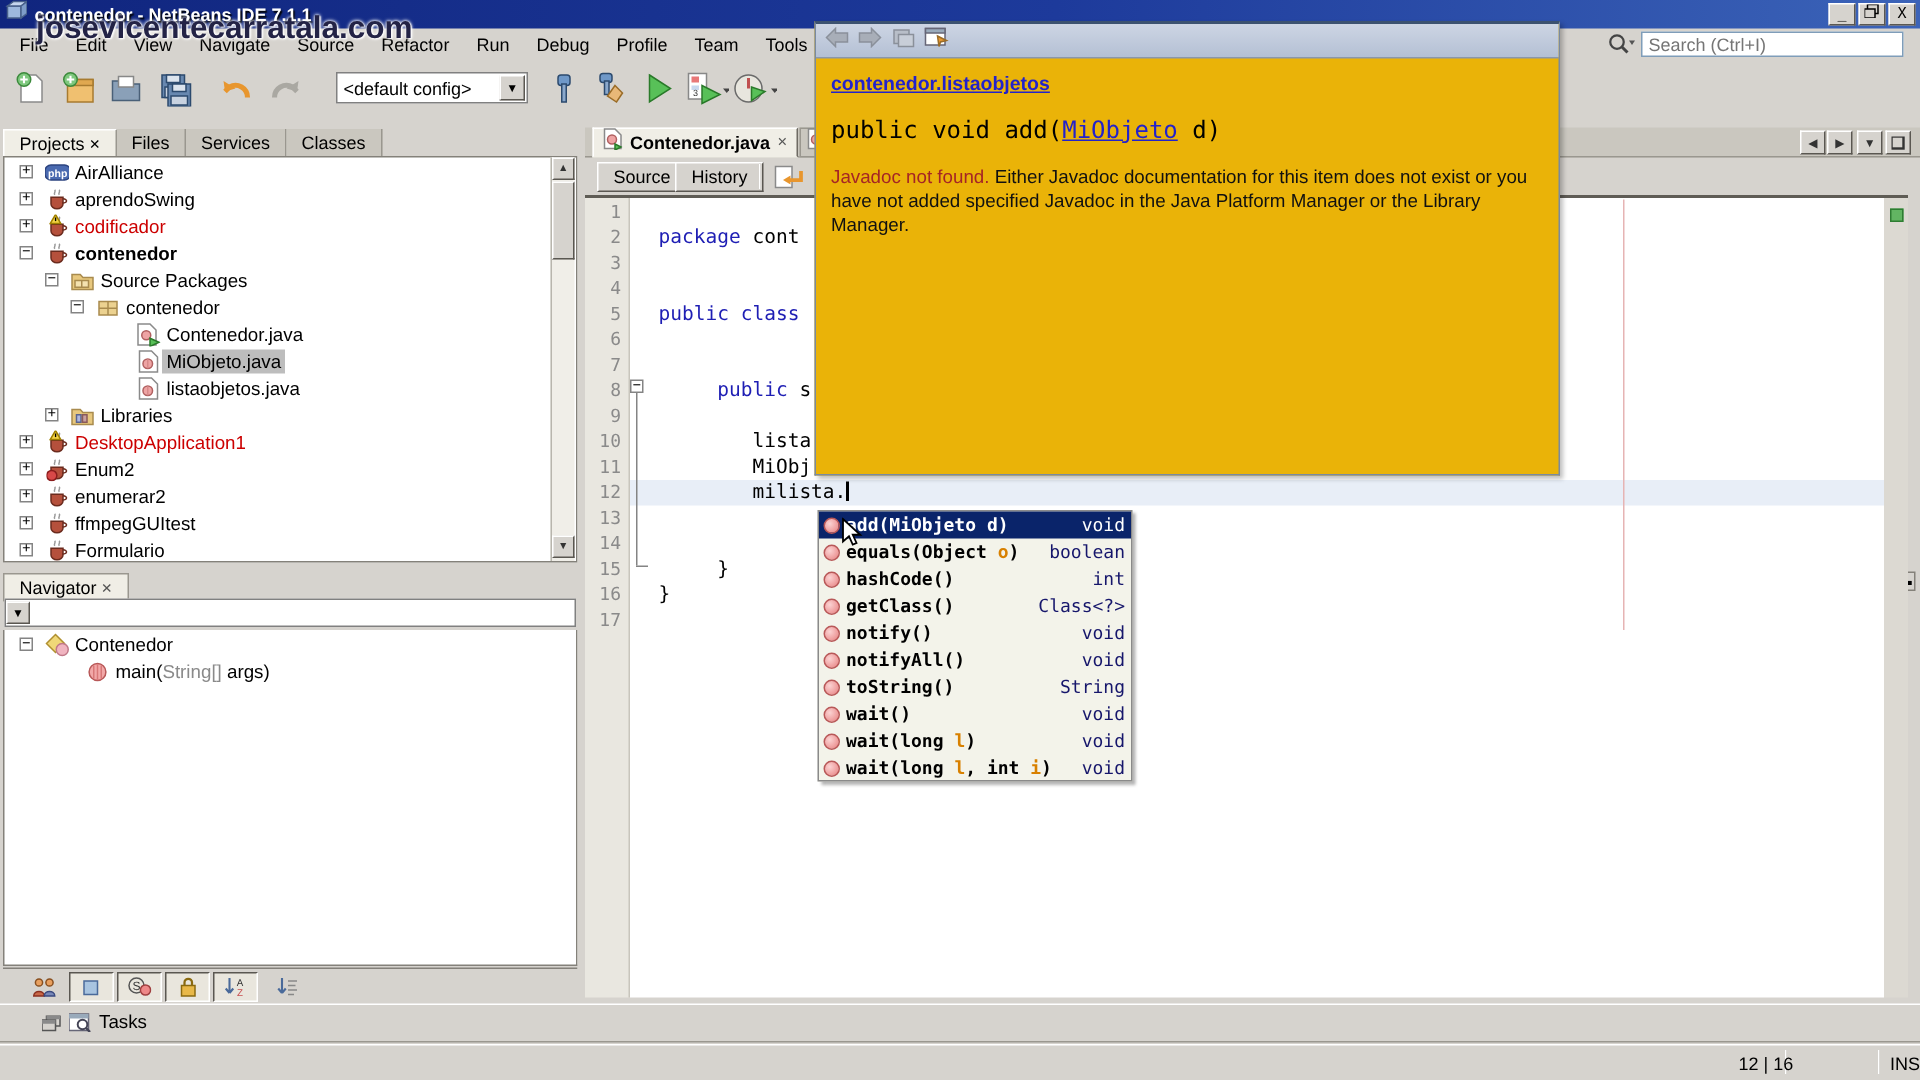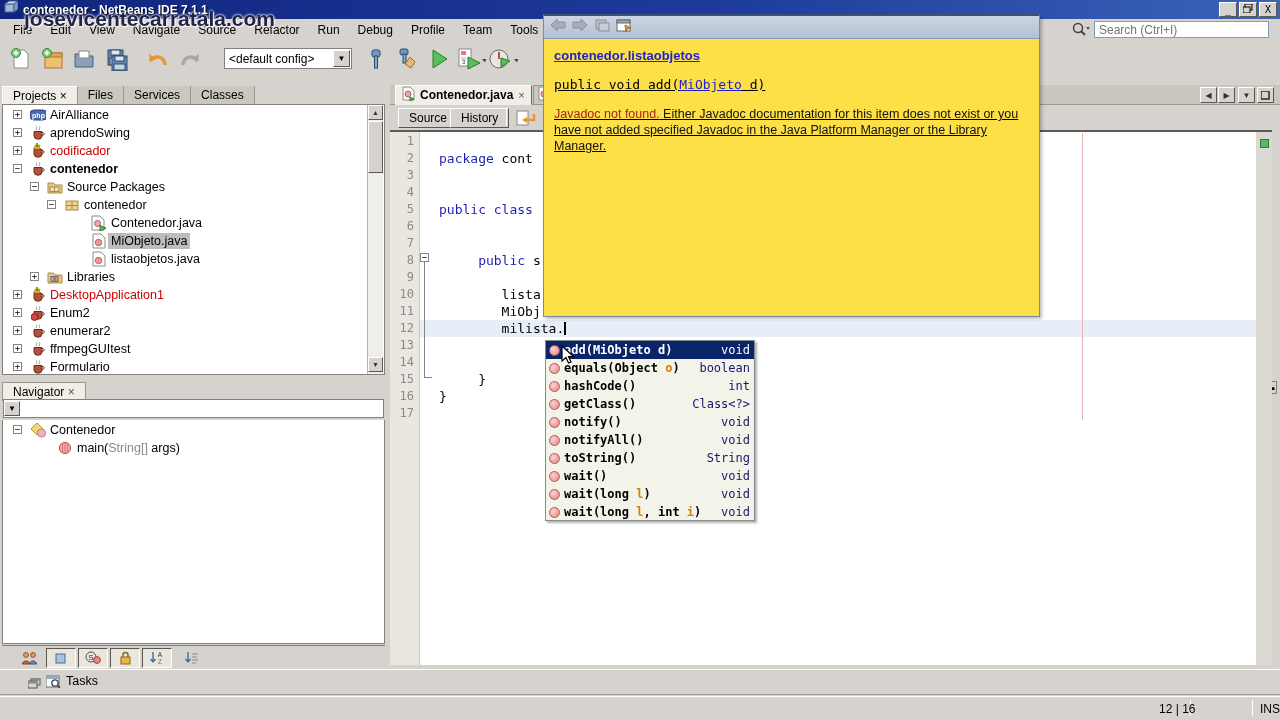--- a/index.html
+++ b/index.html
@@ -87,26 +87,26 @@
   .caret { display:inline-block; width:2px; height:13px; background:#000; vertical-align:-2px; }
   .marginline { position:absolute; left:1082px; top:133px; width:1px; height:287px; background:#e6b4b4; }
   .errstripe { position:absolute; left:1256px; top:132px; width:16px; height:533px; background:#dcd9d2; }
   .okbadge { position:absolute; left:1260px; top:139px; width:9px; height:9px; background:#62b562; border:1px solid #2e7d32; }
   .foldbox { position:absolute; left:420px; top:253px; width:9px; height:9px; border:1px solid #848484; background:#fff; font-size:9px; line-height:7px; text-align:center; font-family:"DejaVu Sans Mono",monospace; }
   .foldline { position:absolute; left:424px; top:262px; width:1px; height:115px; background:#848484; }
   .foldfoot { position:absolute; left:424px; top:377px; width:8px; height:1px; background:#848484; }
   .dashhint { position:absolute; left:566px; top:314px; width:38px; border-top:1px dashed #9a9a9a; }
 
   
-  .jdoc { position:absolute; left:543px; top:14px; width:497px; height:303px; background:#fde047;
-    border:1px solid #7a8aa0; border-top:2px solid #3c5270; z-index:40; box-shadow:2px 2px 3px rgba(0,0,0,.25);text-decoration:underline; }
+  .jdoc { position:absolute; left:543px; top:14px; width:497px; height:303px; background:#eab308;
+    border:1px solid #7a8aa0; border-top:2px solid #3c5270; z-index:40; box-shadow:2px 2px 3px rgba(0,0,0,.25); }
   .jdochdr { height:23px; background:linear-gradient(#cdd5e4,#b4c0d4); border-bottom:1px solid #8a97ab; display:flex; align-items:center; gap:6px; padding-left:6px; }
   .jdocbody { padding:9px 10px; }
   .jdoctitle { font-size:13px; font-weight:bold; color:#2222cc; text-decoration:underline; }
-  .jdocsig { font-family:"DejaVu Sans Mono",monospace; font-size:13px; margin-top:14px; color:#000; }
+  .jdocsig { font-family:"DejaVu Sans Mono",monospace; font-size:16px; margin-top:14px; color:#000; }
   .jdocsig .link { color:#2222cc; text-decoration:underline; }
   .jdoctext { font-size:12.5px; margin-top:14px; line-height:16px; color:#111; width:478px; }
   .jdoctext .error { color:#a52525; }
 
   
   .compl { position:absolute; left:545px; top:340px; width:210px; height:181px; background:#f3f3ea;
     border:1px solid #8a8a8a; z-index:45; box-shadow:2px 2px 2px rgba(0,0,0,.3); }
   .crow { position:relative; height:18px; display:flex; align-items:center; font-family:"DejaVu Sans Mono",monospace; font-size:12px; padding:0 4px 0 3px; color:#000; }
   .crow .cicon { width:11px; height:11px; border-radius:50%; background:radial-gradient(circle at 35% 35%, #fbd3d3, #ee9c9c 65%, #d87c7c); border:1px solid #b85858; margin-right:4px; flex:none; }
   .crow .cname { white-space:pre; font-weight:bold; }

